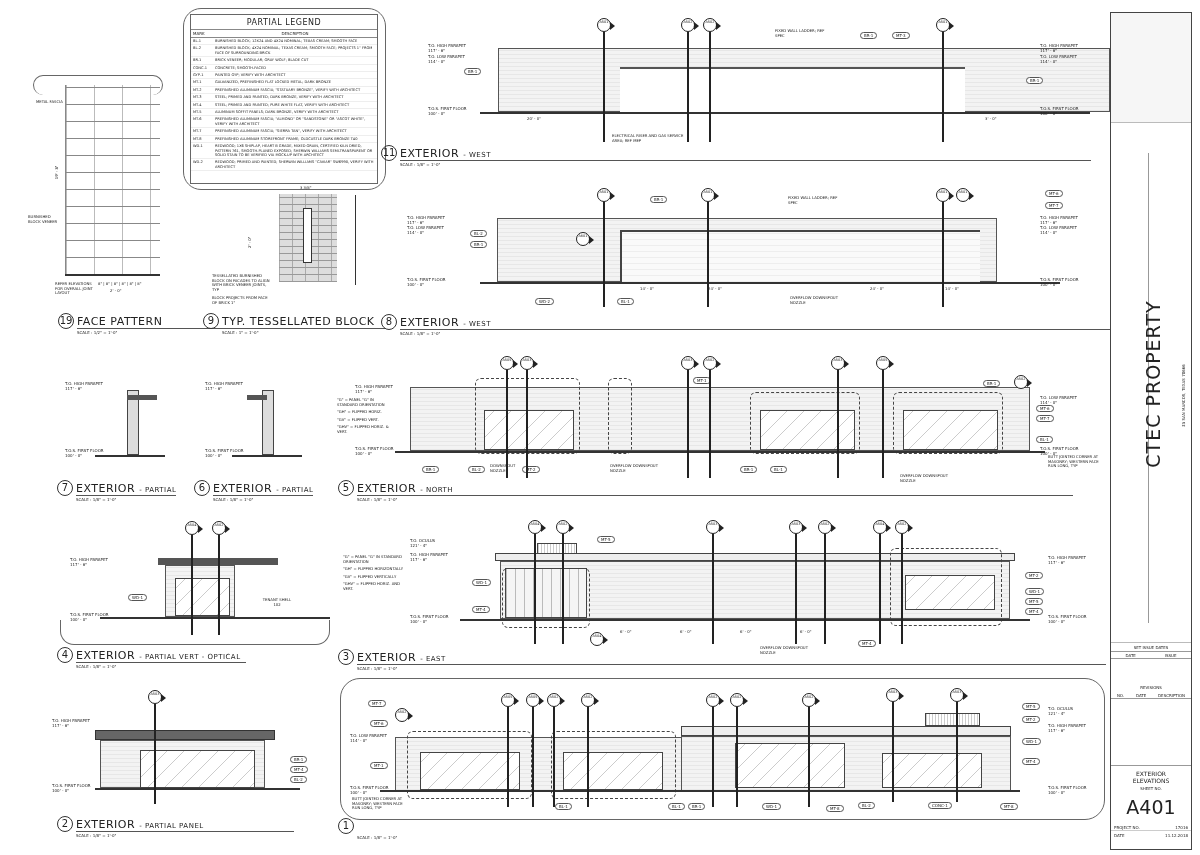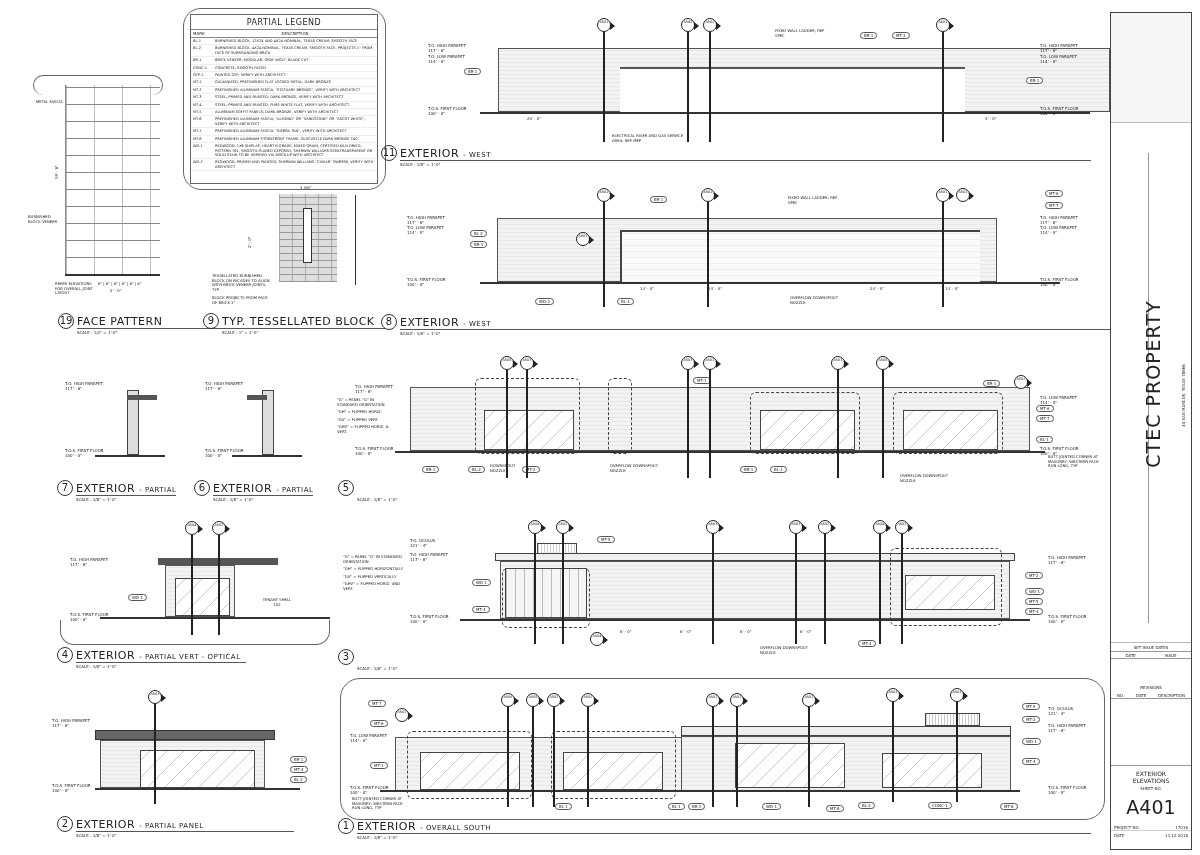--- a/index.html
+++ b/index.html
@@ -296,20 +296,21 @@
   <div class="sline" style="left:506px;top:370px;height:108px"></div>
   <div class="sline" style="left:526px;top:370px;height:108px"></div>
   <div class="sline" style="left:687px;top:370px;height:108px"></div>
   <div class="sline" style="left:709px;top:370px;height:108px"></div>
   <div class="sline" style="left:837px;top:370px;height:108px"></div>
   <div class="sline" style="left:882px;top:370px;height:108px"></div>
 
   <div class="abs" style="left:338px;top:480px">
     <div class="vtitle">
         <span class="vnum">5</span>
+        <span class="vname" style="padding-right:620px"><span>EXTERIOR</span> <small>- NORTH</small></span>
       </div>
     <div class="vscale">SCALE : 1/8" = 1'-0"</div>
   </div>
 
   <div class="abs" style="left:158px;top:558px;width:120px;height:7px;background:#555"></div>
   <div class="elev" style="left:165px;top:565px;width:70px;height:52px"></div>
   <div class="glass" style="left:175px;top:578px;width:55px;height:38px"></div>
   <div class="floor" style="left:100px;top:617px;width:230px"></div>
   <div class="cloud" style="left:60px;top:620px;width:270px;height:25px;border-top:none;border-radius:0 0 14px 14px"></div>
   <div class="lvl" style="left:70px;top:557px"><span>T.O. HIGH PARAPET</span><br><span>117' - 6"</span></div>
@@ -373,20 +374,21 @@
   <div class="sline" style="left:562px;top:534px;height:110px"></div>
   <div class="sline" style="left:712px;top:534px;height:110px"></div>
   <div class="sline" style="left:795px;top:534px;height:110px"></div>
   <div class="sline" style="left:824px;top:534px;height:110px"></div>
   <div class="sline" style="left:879px;top:534px;height:110px"></div>
   <div class="sline" style="left:901px;top:534px;height:110px"></div>
 
   <div class="abs" style="left:338px;top:649px">
     <div class="vtitle">
         <span class="vnum">3</span>
+        <span class="vname" style="padding-right:660px"><span>EXTERIOR</span> <small>- EAST</small></span>
       </div>
     <div class="vscale">SCALE : 1/8" = 1'-0"</div>
   </div>
 
   <div class="abs" style="left:95px;top:730px;width:180px;height:10px;background:#666;border:1px solid #333"></div>
   <div class="elev" style="left:100px;top:740px;width:165px;height:48px"></div>
   <div class="glass" style="left:140px;top:750px;width:115px;height:38px"></div>
   <div class="floor" style="left:95px;top:788px;width:205px"></div>
   <div class="lvl" style="left:52px;top:718px"><span>T.O. HIGH PARAPET</span><br><span>117' - 6"</span></div>
   <div class="lvl" style="left:52px;top:783px"><span>T.O.S. FIRST FLOOR</span><br><span>100' - 0"</span></div>
@@ -453,21 +455,20 @@
   <div class="sline" style="left:587px;top:707px;height:100px"></div>
   <div class="sline" style="left:712px;top:707px;height:100px"></div>
   <div class="sline" style="left:736px;top:707px;height:100px"></div>
   <div class="sline" style="left:808px;top:707px;height:100px"></div>
   <div class="sline" style="left:892px;top:702px;height:100px"></div>
   <div class="sline" style="left:956px;top:702px;height:100px"></div>
 
   <div class="abs" style="left:338px;top:818px">
     <div class="vtitle">
         <span class="vnum">1</span>
-        <span class="vname" style="padding-right:600px"><span>EXTERIOR</span> <small>- OVERALL SOUTH</small></span>
       </div>
     <div class="vscale">SCALE : 1/8" = 1'-0"</div>
   </div>
 
   <div class="abs title-block">
     <div class="tb-top"></div>
     <div class="tb-proj">
       <div class="rule"></div>
       <div class="name">CTEC PROPERTY</div>
       <div class="addr">35 SAN MARCOS, TEXAS 78666</div>

